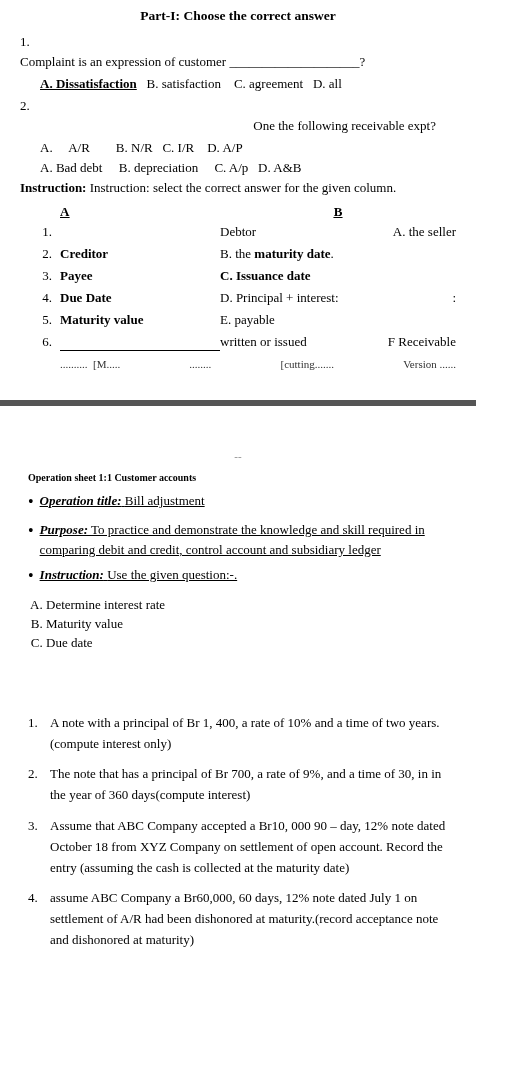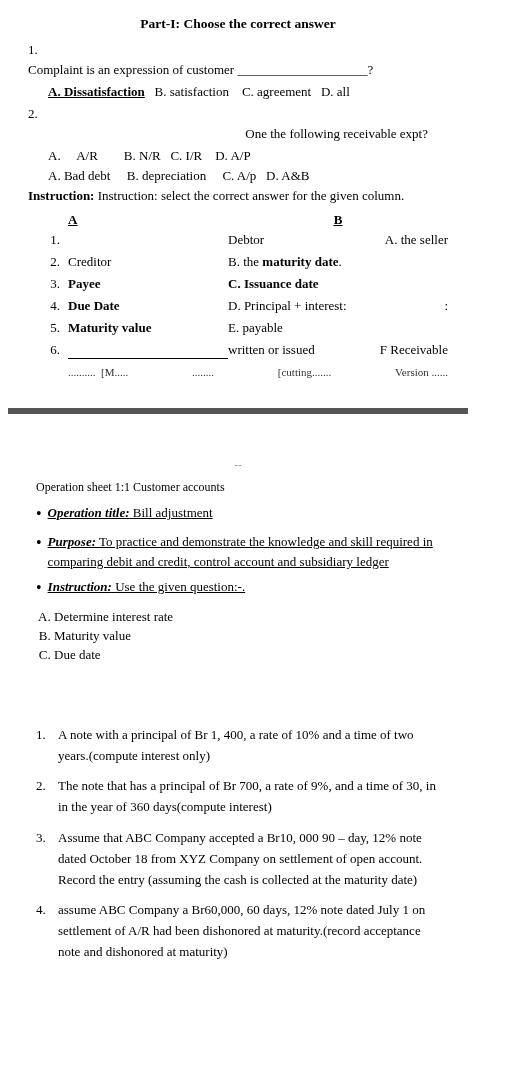--- a/index.html
+++ b/index.html
@@ -11,21 +11,21 @@
       width: 524px;
       min-height: 1089px;
       background: #fff;
       font-family: "Times New Roman", Times, serif;
       font-size: 13px;
       color: #000;
     }
     .page {
       width: 476px;
       background: #fff;
-      padding: 8px;
+      padding: 0;
     }
     
     .top-section {
       padding: 8px 20px 10px 20px;
       background: #fff;
     }
     .part-heading {
       text-align: center;
       font-weight: bold;
       font-size: 13.5px;
@@ -91,20 +91,21 @@
       margin-bottom: 2px;
       font-size: 13px;
     }
     .match-num {
       width: 40px;
       text-align: right;
       padding-right: 8px;
     }
     .match-a {
       width: 160px;
+      font-weight: bold;
     }
     .match-b {
       flex: 1;
     }
     .match-c {
       width: 100px;
       text-align: right;
     }
     .separator-dark {
       width: 100%;
@@ -117,22 +118,22 @@
       padding: 8px 28px 20px 28px;
       background: #fff;
     }
     .page-break-line {
       text-align: center;
       font-size: 11px;
       color: #888;
       margin: 6px 0 10px 0;
     }
     .op-sheet-title {
-      font-weight: normal;
-      font-size: 12px;
+      font-weight: bold;
+      font-size: 10px;
       margin-bottom: 8px;
     }
     .bullet-row {
       display: flex;
       align-items: flex-start;
       margin-bottom: 5px;
       line-height: 1.55;
     }
     .bullet-dot {
       font-size: 16px;

